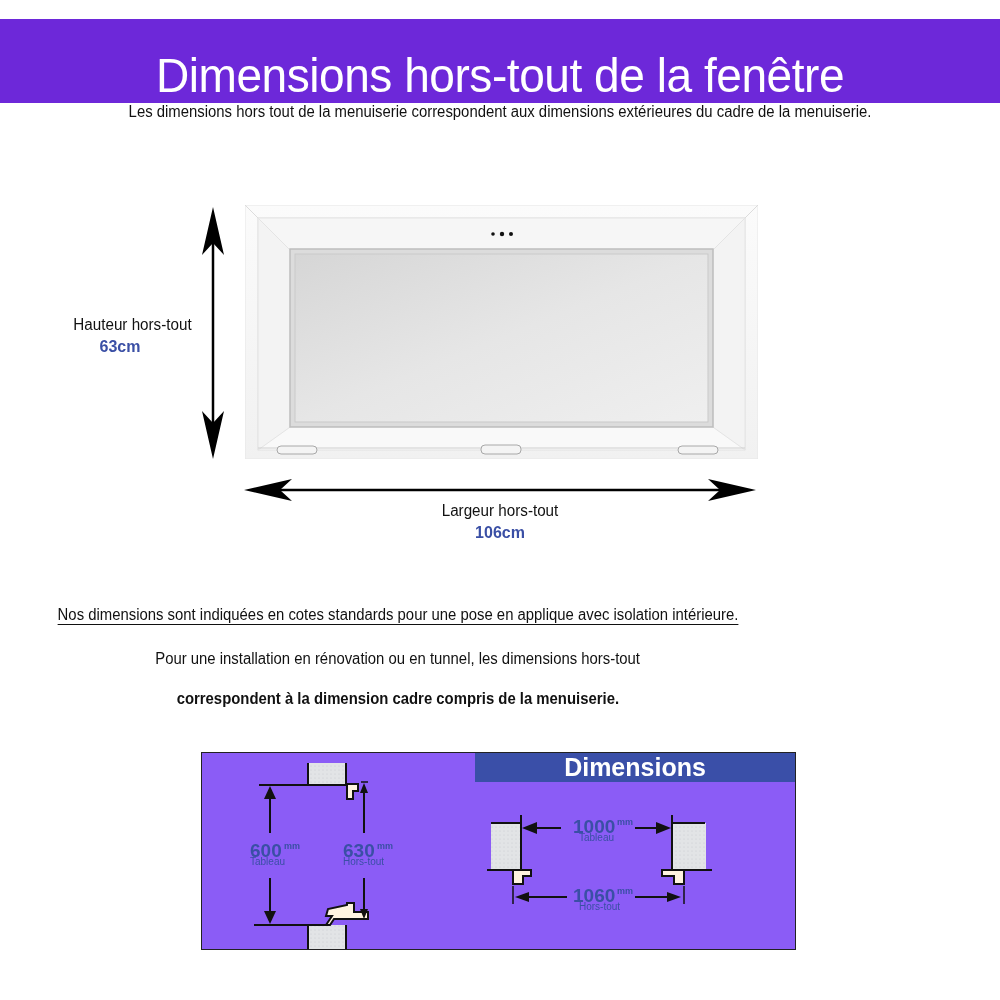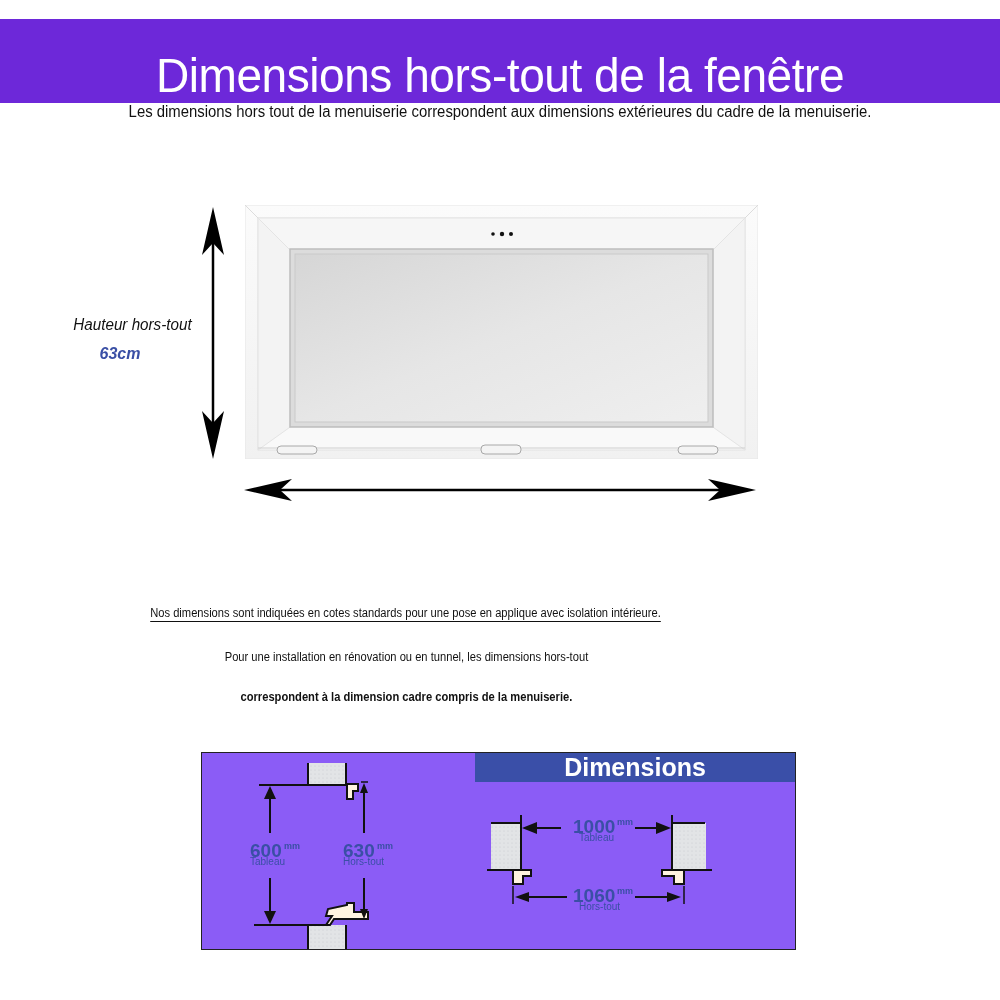--- a/index.html
+++ b/index.html
@@ -14,32 +14,32 @@
     .header-title {
       color: #ffffff; font-size: 49px; font-weight: normal; letter-spacing: -0.5px;
       transform: scaleX(0.94); white-space: nowrap;
     }
 
     .intro {
       position: absolute; left: 0; top: 103px; width: 1000px; text-align: center;
       font-size: 16px; color: #111; transform: scaleX(0.93);
     }
 
-    .window-area { position: absolute; left: 0; top: 0; width: 1000px; height: 600px; font-style: italic; }
+    .window-area { position: absolute; left: 0; top: 0; width: 1000px; height: 600px; }
     .window-photo {
       position: absolute; left: 245px; top: 205px; width: 513px; height: 254px;
       background: #f7f7f7;
       border: 1px solid #eeeeee;
     }
 
     .label-block { position: absolute; text-align: center; }
     .label-text { font-size: 16px; color: #111; display: block; transform: scaleX(0.95); }
-    .label-value { font-size: 16px; font-weight: bold; color: #3a4fa5; display: block; margin-top: 11px; }
-
-    .notes { position: absolute; left: 8px; width: 796px; text-align: center; font-size: 12px; color: #111; }
+    .label-value { font-size: 16px; font-weight: bold; color: #3a4fa5; display: block; margin-top: 4px; }
+
+    .notes { position: absolute; left: 0; width: 796px; text-align: center; font-size: 16px; color: #111; }
     .note-underline { text-decoration: underline; text-underline-offset: 4px; display: inline-block; transform: scaleX(0.93); }
     .note-line { display: inline-block; transform: scaleX(0.93); }
 
     .diagram-box {
       position: absolute; left: 201px; top: 752px; width: 595px; height: 198px;
       border: 1.5px solid #222; background: #8b5cf6;
     }
     .diagram-banner {
       position: absolute; left: 273px; top: 0px; width: 320px; height: 29px;
       background: #3a4fa8; display: flex; align-items: center; justify-content: center;
@@ -111,20 +111,24 @@
       <rect x="433" y="241" width="40" height="8" rx="4"></rect>
     </g>
   </svg>
 
   <svg style="position:absolute; left:242px; top:476px;" width="516" height="28" viewBox="0 0 516 28">
     <line x1="20" y1="14" x2="496" y2="14" stroke="#000" stroke-width="2.5"></line>
     <path d="M2 14 L50 3 L38 14 L50 25 Z" fill="#000"></path>
     <path d="M514 14 L466 3 L478 14 L466 25 Z" fill="#000"></path>
   </svg>
 
+  <div class="label-block" style="left:400px; top:502px; width:200px;">
+    <span class="label-text">Largeur hors-tout</span>
+    <span class="label-value">106cm</span>
+  </div>
 </div>
 
 <div class="notes" style="top:606px;">
   <span class="note-underline">Nos dimensions sont indiquées en cotes standards pour une pose en applique avec isolation intérieure.</span>
 </div>
 <div class="notes" style="top:650px;">
   <span class="note-line">Pour une installation en rénovation ou en tunnel, les dimensions hors-tout</span>
 </div>
 <div class="notes" style="top:690px;font-weight:bold;">
   <span class="note-line">correspondent à la dimension cadre compris de la menuiserie.</span>

